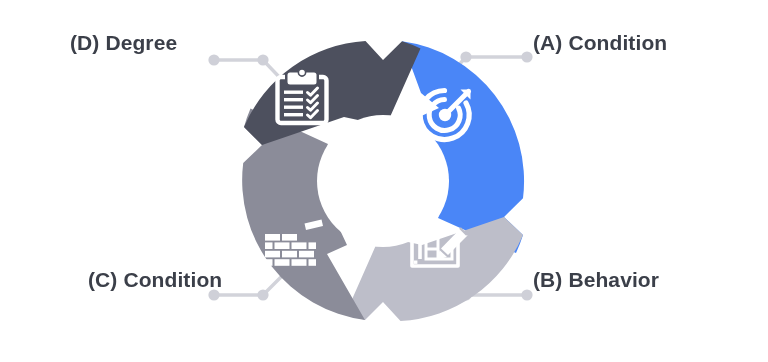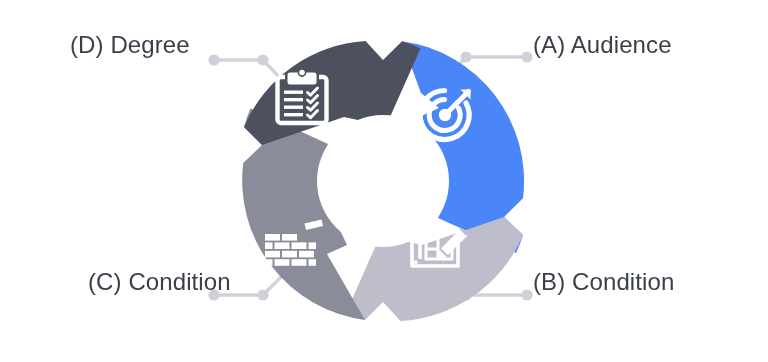--- a/index.html
+++ b/index.html
@@ -18,22 +18,22 @@
   #canvas {
     position: absolute;
     left: 0;
     top: 0;
     width: 768px;
     height: 362px;
   }
   .label {
     position: absolute;
     font-family: "Liberation Sans", sans-serif;
-    font-size: 24px;
-    font-weight: 400;
+    font-size: 21px;
+    font-weight: 700;
     color: #3b3f49;
     white-space: nowrap;
     letter-spacing: 0.1px;
   }
   #label-d { left: 70px;  top: 31px;  }
   #label-a { left: 533px; top: 31px;  }
   #label-c { left: 44px;  top: 268px; margin-left: 44px; }
   #label-b { left: 533px; top: 268px; }
 </style>
 </head>
@@ -191,15 +191,15 @@
     <g fill="none" stroke="#ffffff" stroke-width="3.0" stroke-linecap="round" stroke-linejoin="round">
       <path d="M 5.5 -6.5 L 8.5 -3.8 L 15.5 -11.0"></path>
       <path d="M 5.5 1.0  L 8.5 3.7  L 15.5 -3.5"></path>
       <path d="M 5.5 8.5  L 8.5 11.2 L 15.5 4.0"></path>
       <path d="M 5.5 16.0 L 8.5 18.7 L 15.5 11.5"></path>
     </g>
   </g>
 </svg>
 
 <div class="label" id="label-d" style="color: rgb(59, 63, 73);">(D) Degree</div>
-<div class="label" id="label-a" style="color: rgb(59, 63, 73);">(A) Audience</div>
+<div class="label" id="label-a" style="color: rgb(59, 63, 73);">(A) Condition</div>
 <div class="label" id="label-c" style="color: rgb(59, 63, 73);">(C) Condition</div>
-<div class="label" id="label-b" style="color: rgb(59, 63, 73);">(B) Condition</div>
+<div class="label" id="label-b" style="color: rgb(59, 63, 73);">(B) Behavior</div>
 
 </body></html>

